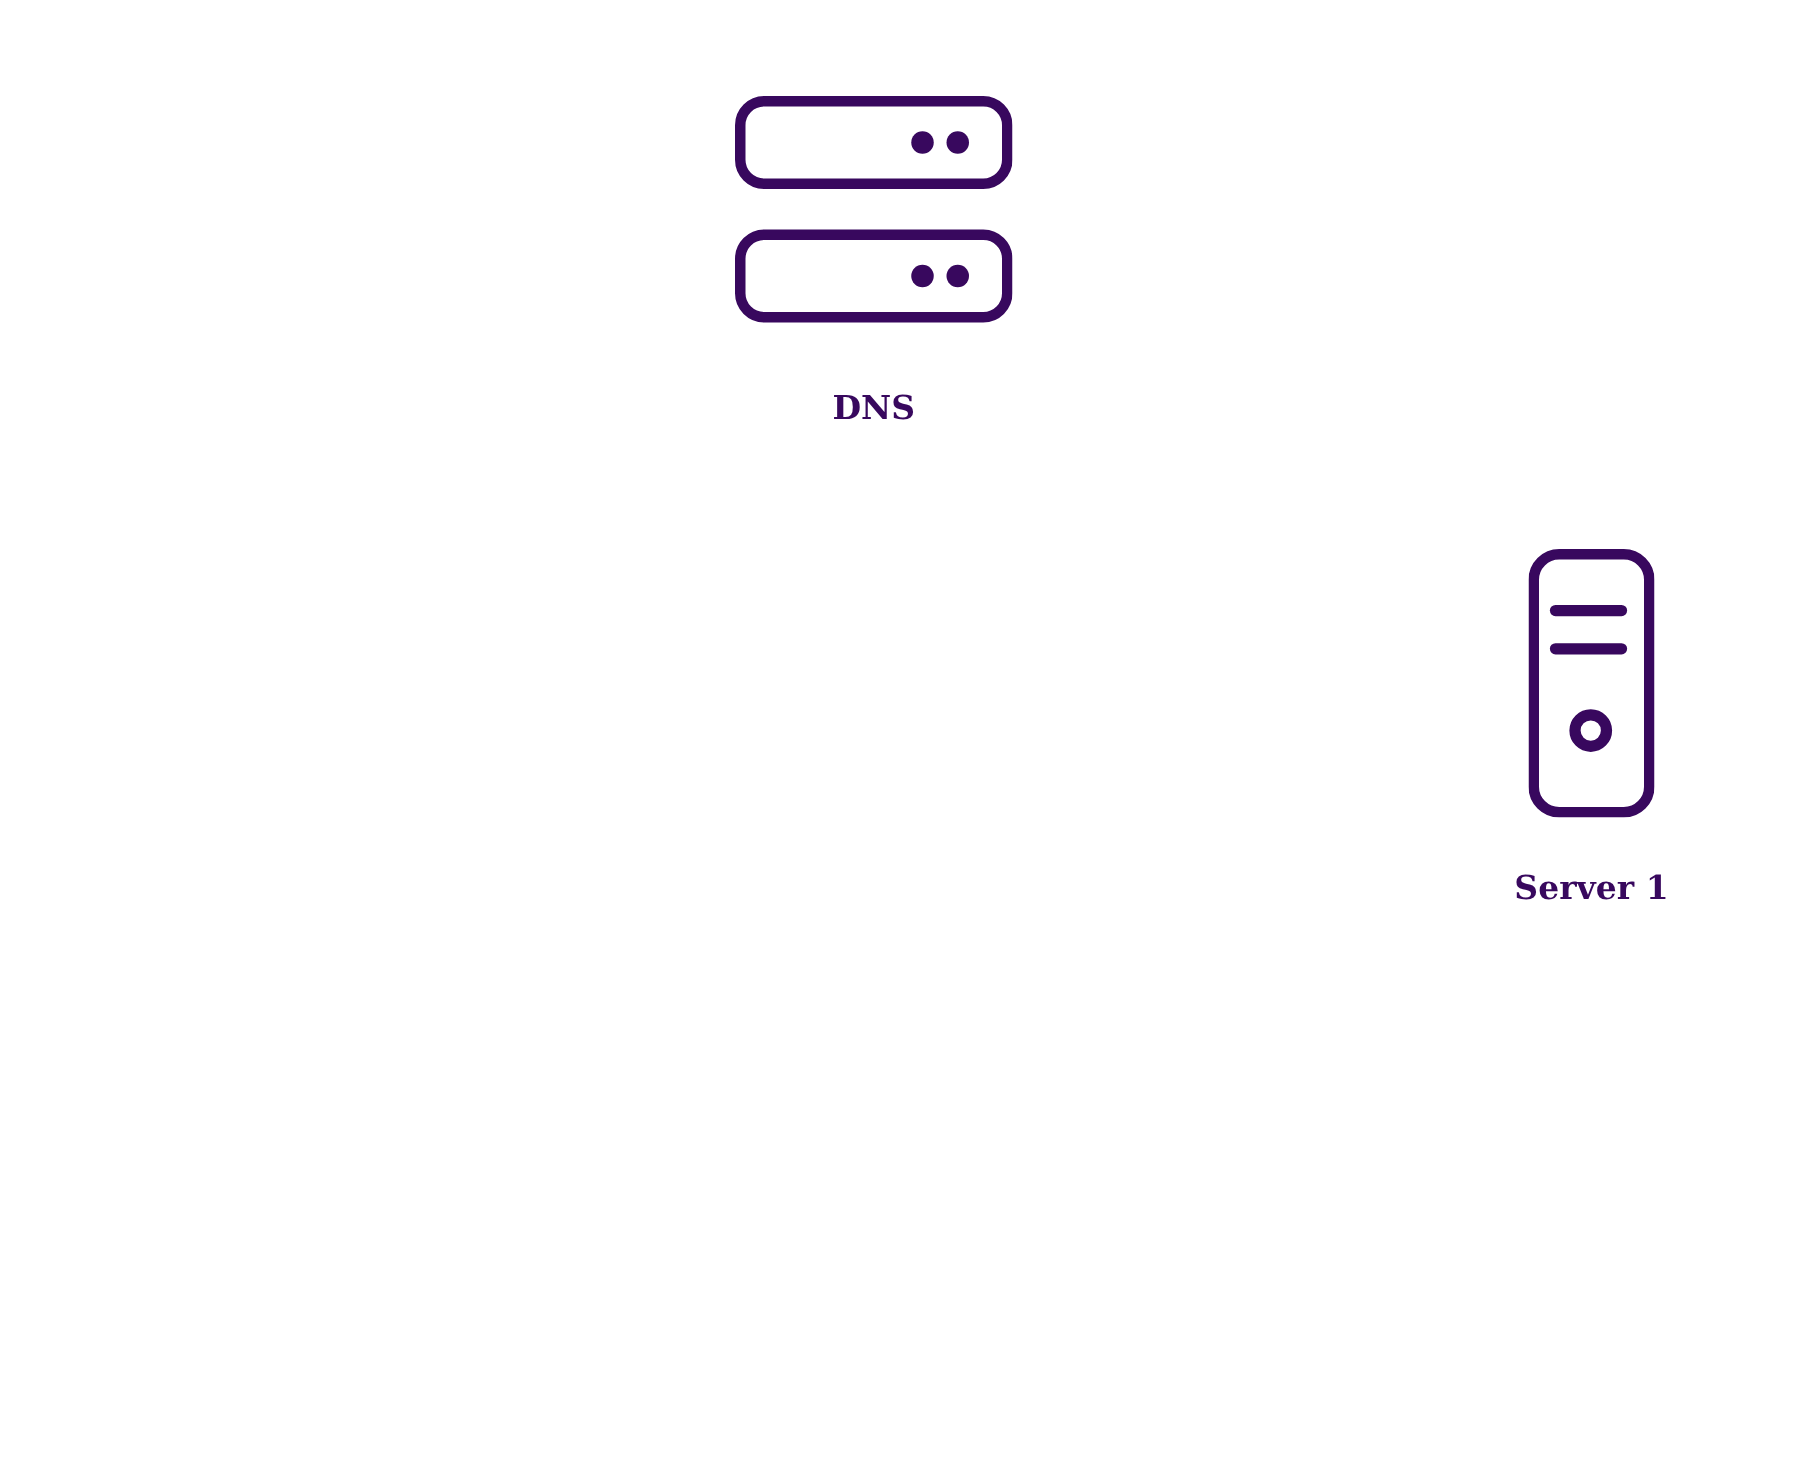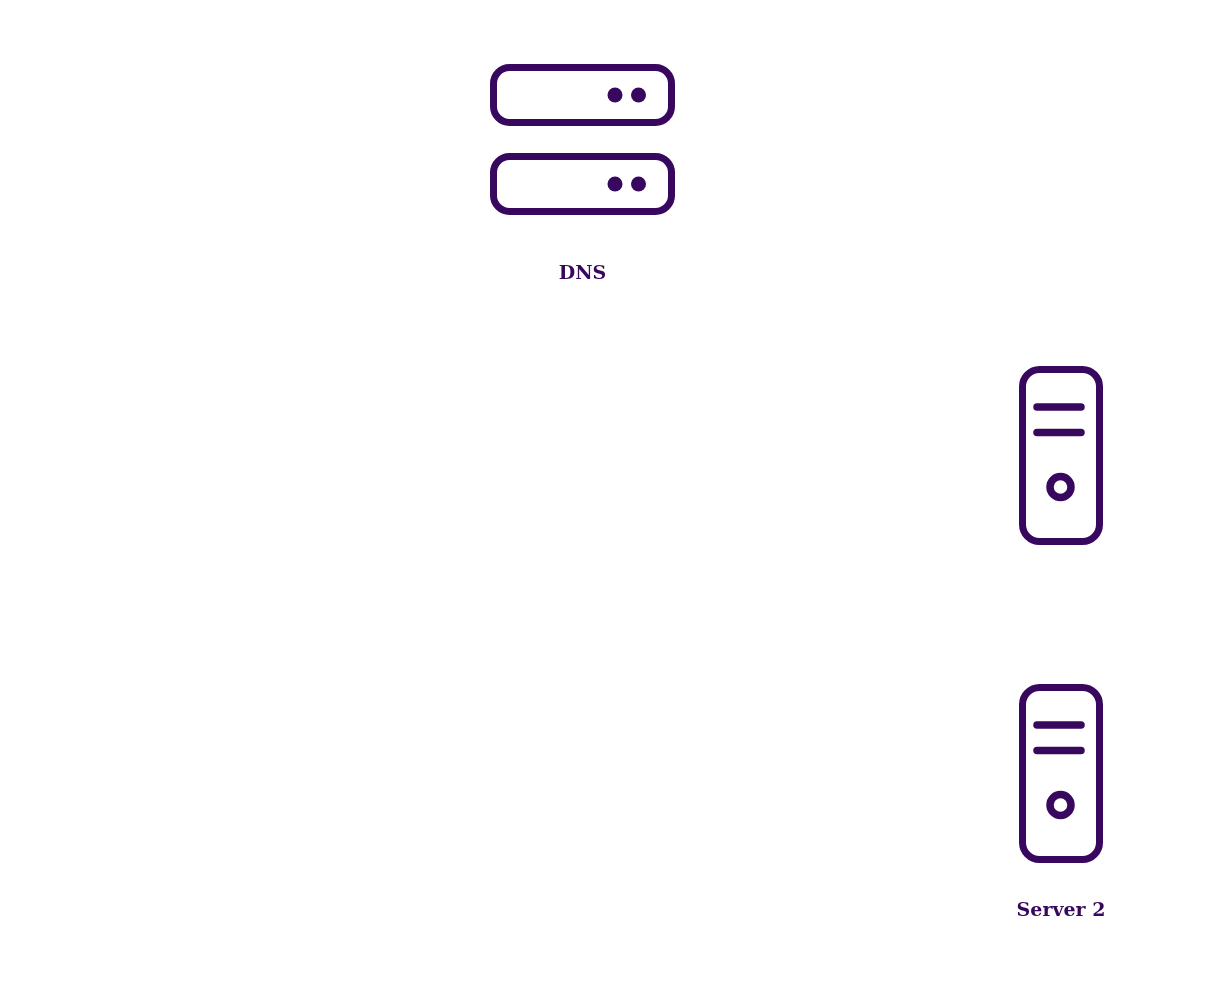--- a/index.html
+++ b/index.html
@@ -35,21 +35,21 @@
     stroke-width: 7.5;
     stroke-linecap: round;
   }
   .node-icon .fill {
     fill: currentColor;
     stroke: none;
   }
   .node-label {
     font-family: "DejaVu Serif", serif;
     font-weight: 700;
-    font-size: 19px;
+    font-size: 22px;
     line-height: 36px;
     color: var(--color-accent, #38085e);
     white-space: nowrap;
     text-align: center;
   }
   
   .node-dns     { left: 480px; top: 64px;  width: 205px; }
   .node-client  { left: 55px;  top: 378px; width: 195px; }
   .node-server1 { left: 980px; top: 366px; width: 162px; }
   .node-server2 { left: 980px; top: 684px; width: 162px; }
@@ -80,27 +80,17 @@
 
   <div class="node node-server1">
     <span class="node-icon">
       <svg width="84" height="179" viewBox="0 0 84 179" xmlns="http://www.w3.org/2000/svg">
         <rect class="stroke" x="3.5" y="3.5" width="77" height="172" rx="17"></rect>
         <path class="stroke-thick" d="M18,41 L62,41"></path>
         <path class="stroke-thick" d="M18,66.5 L62,66.5"></path>
         <circle class="stroke-thick" cx="41.5" cy="121" r="10.5"></circle>
       </svg>
     </span>
+    <div class="node-label">Server 1</div>
   </div>
 
-  <div class="node node-server2">
-    <span class="node-icon">
-      <svg width="84" height="179" viewBox="0 0 84 179" xmlns="http://www.w3.org/2000/svg">
-        <rect class="stroke" x="3.5" y="3.5" width="77" height="172" rx="17"></rect>
-        <path class="stroke-thick" d="M18,41 L62,41"></path>
-        <path class="stroke-thick" d="M18,66.5 L62,66.5"></path>
-        <circle class="stroke-thick" cx="41.5" cy="121" r="10.5"></circle>
-      </svg>
-    </span>
-    <div class="node-label">Server 2</div>
-  </div>
 
 </div>
 
 </body></html>

